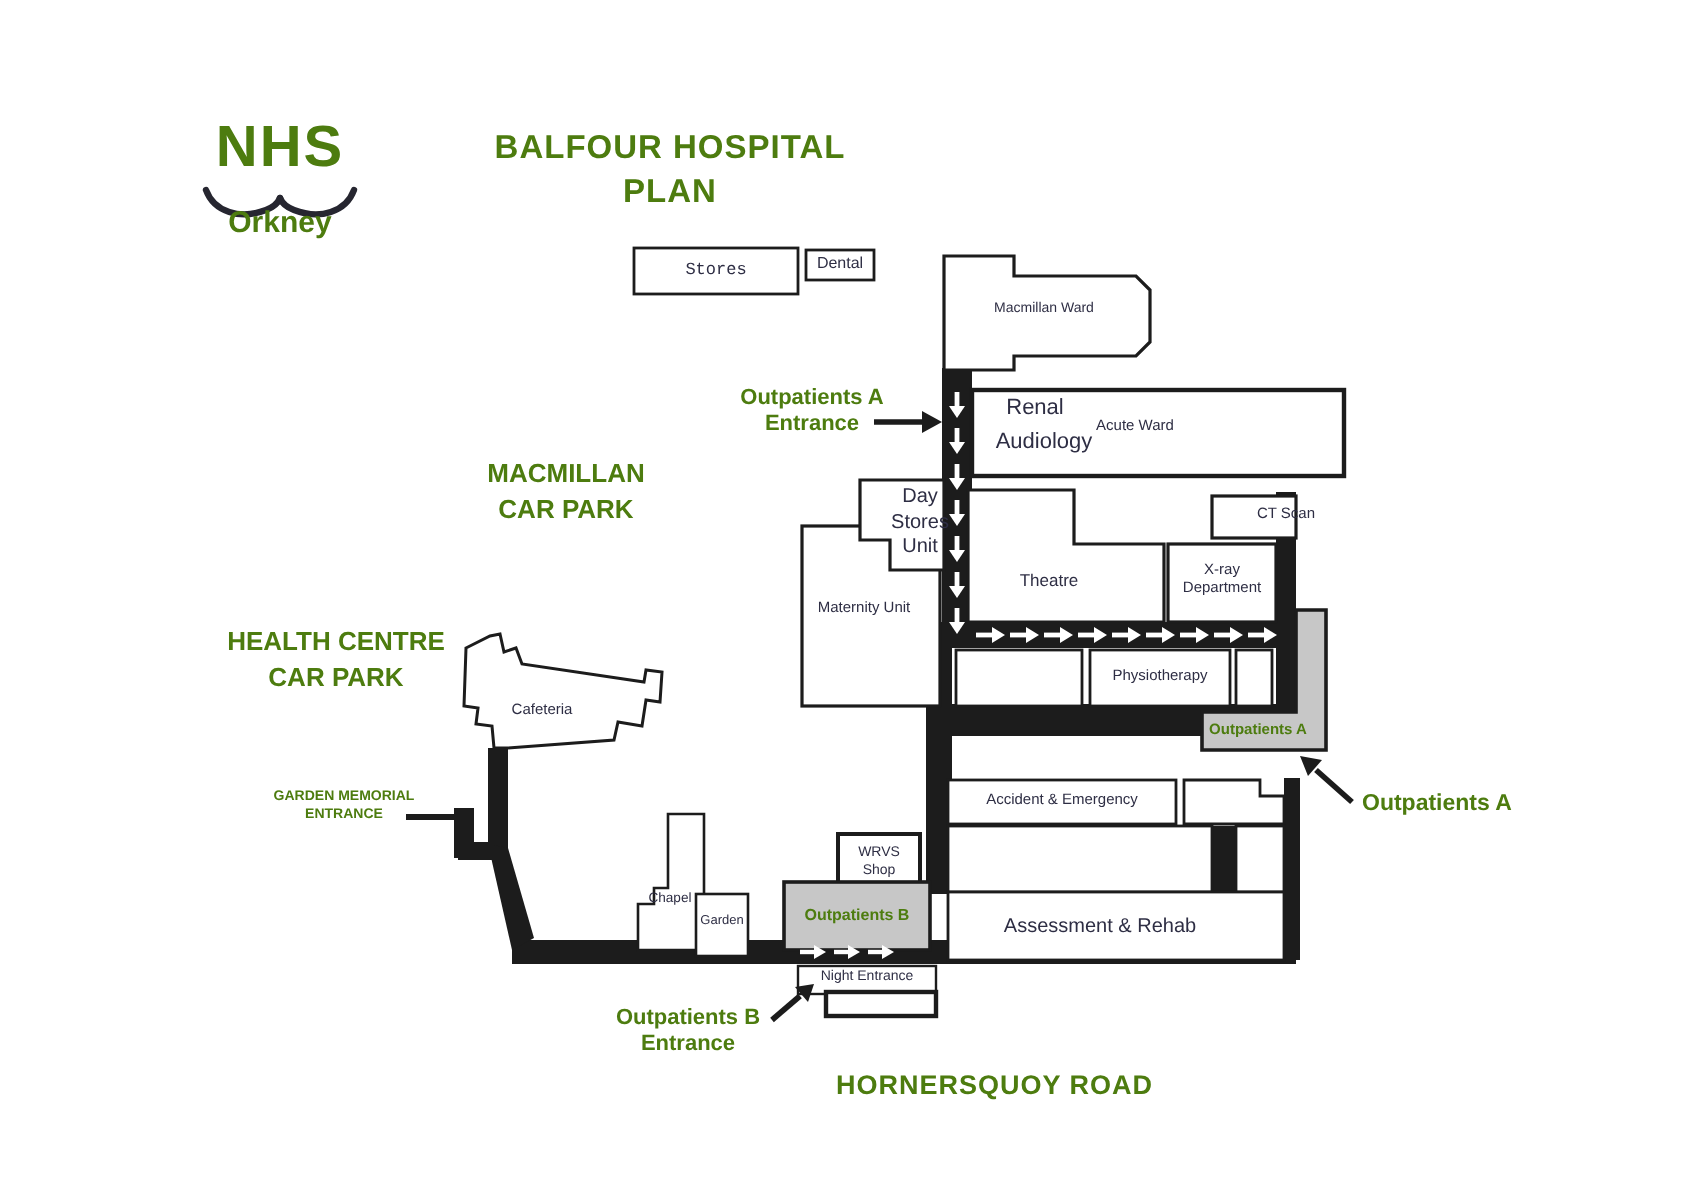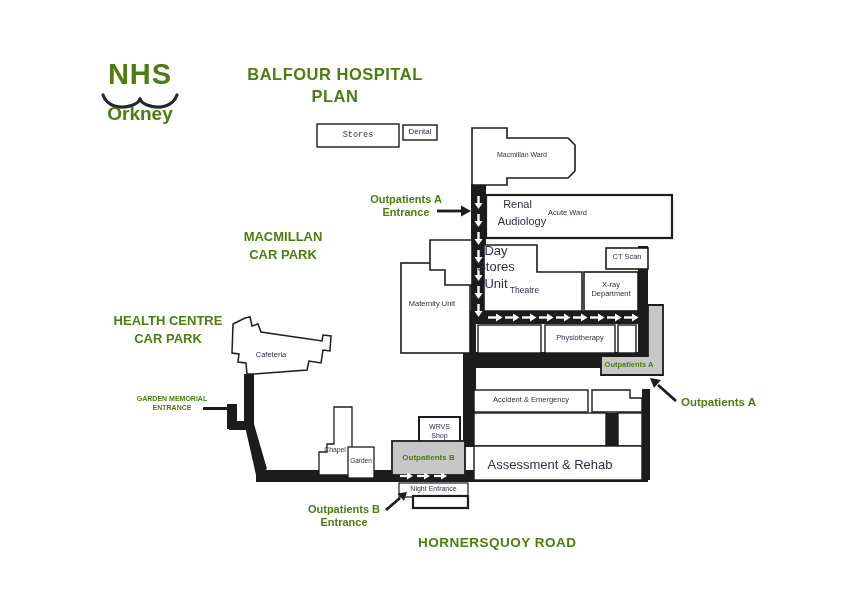--- a/index.html
+++ b/index.html
@@ -129,49 +129,49 @@
     </g>
   </g>
 
   <g fill="none" stroke="#262630" stroke-width="3.2" stroke-linecap="round">
     <path d="M103,95 C107,106 120,110 133,105 C137,103.5 139,101.5 140,99"></path>
     <path d="M177,95 C173,106 160,110 147,105 C143,103.5 141,101.5 140,99"></path>
   </g>
 </svg>
 
 <div class="lbl bold ctr" style="left:100px;top:58px;width:80px;font-size:29px;letter-spacing:1px;">NHS</div>
-<div class="lbl bold ctr" style="left:100px;top:103px;width:80px;font-size:19px;">Orkney</div>
+<div class="lbl bold ctr" style="left:100px;top:103px;width:80px;font-size:15px;">Orkney</div>
 
 <div class="lbl bold ctr" style="left:228px;top:63px;width:214px;font-size:16.5px;letter-spacing:.5px;line-height:1.35;">
   <div>BALFOUR HOSPITAL</div>
   <div>PLAN</div>
 </div>
 
 <div class="lbl building-lbl ctr flexc" style="left:317px;top:124px;width:82px;height:23px;font-size:8.5px;font-family:Liberation Mono, monospace;">Stores</div>
 <div class="lbl building-lbl ctr flexc" style="left:403px;top:124px;width:34px;height:16px;font-size:8px;">Dental</div>
 <div class="lbl ctr" style="left:478px;top:151px;width:88px;font-size:7px;">Macmillan Ward</div>
 <div class="lbl ctr" style="left:490px;top:198px;width:55px;font-size:11px;">Renal</div>
 <div class="lbl ctr" style="left:540px;top:209px;width:55px;font-size:7.5px;">Acute Ward</div>
 <div class="lbl ctr" style="left:486px;top:215px;width:72px;font-size:11px;">Audiology</div>
-<div class="lbl ctr" style="left:430px;top:243px;width:60px;font-size:13px;line-height:1.25;padding-left:36px;">
+<div class="lbl ctr" style="left:430px;top:243px;width:60px;font-size:10px;line-height:1.25;">
   <div>Day</div>
   <div>Stores</div>
   <div>Unit</div>
 </div>
 <div class="lbl ctr" style="left:388px;top:300px;width:88px;font-size:7.5px;">Maternity Unit</div>
 <div class="lbl ctr" style="left:497px;top:286px;width:55px;font-size:8.5px;">Theatre</div>
-<div class="lbl ctr" style="left:606px;top:253px;width:42px;font-size:7.5px;">CT Scan</div>
+<div class="lbl ctr" style="left:606px;top:253px;width:42px;font-size:7.5px;padding-left:16px;">CT Scan</div>
 <div class="lbl ctr" style="left:584px;top:280px;width:54px;font-size:7.5px;line-height:1.25;">
   <div>X-ray</div>
   <div>Department</div>
 </div>
 <div class="lbl ctr" style="left:545px;top:334px;width:70px;font-size:7.5px;">Physiotherapy</div>
 <div class="lbl bold ctr" style="left:598px;top:361px;width:62px;font-size:7.5px;">Outpatients A</div>
 <div class="lbl ctr" style="left:474px;top:396px;width:114px;font-size:7.5px;">Accident &amp; Emergency</div>
-<div class="lbl ctr" style="left:474px;top:458px;width:152px;font-size:13px;">Assessment &amp; Rehab</div>
+<div class="lbl ctr" style="left:474px;top:458px;width:152px;font-size:10px;">Assessment &amp; Rehab</div>
 <div class="lbl ctr" style="left:419px;top:423px;width:41px;font-size:7px;line-height:1.25;">
   <div>WRVS</div>
   <div>Shop</div>
 </div>
 <div class="lbl bold ctr" style="left:392px;top:453px;width:73px;font-size:8px;">Outpatients B</div>
 <div class="lbl ctr" style="left:399px;top:485px;width:69px;font-size:7px;">Night Entrance</div>
 <div class="lbl ctr" style="left:318px;top:446px;width:34px;font-size:6.8px;">Chapel</div>
 <div class="lbl ctr" style="left:347px;top:457px;width:28px;font-size:6.5px;">Garden</div>
 <div class="lbl ctr" style="left:241px;top:351px;width:60px;font-size:7.5px;">Cafeteria</div>
 

